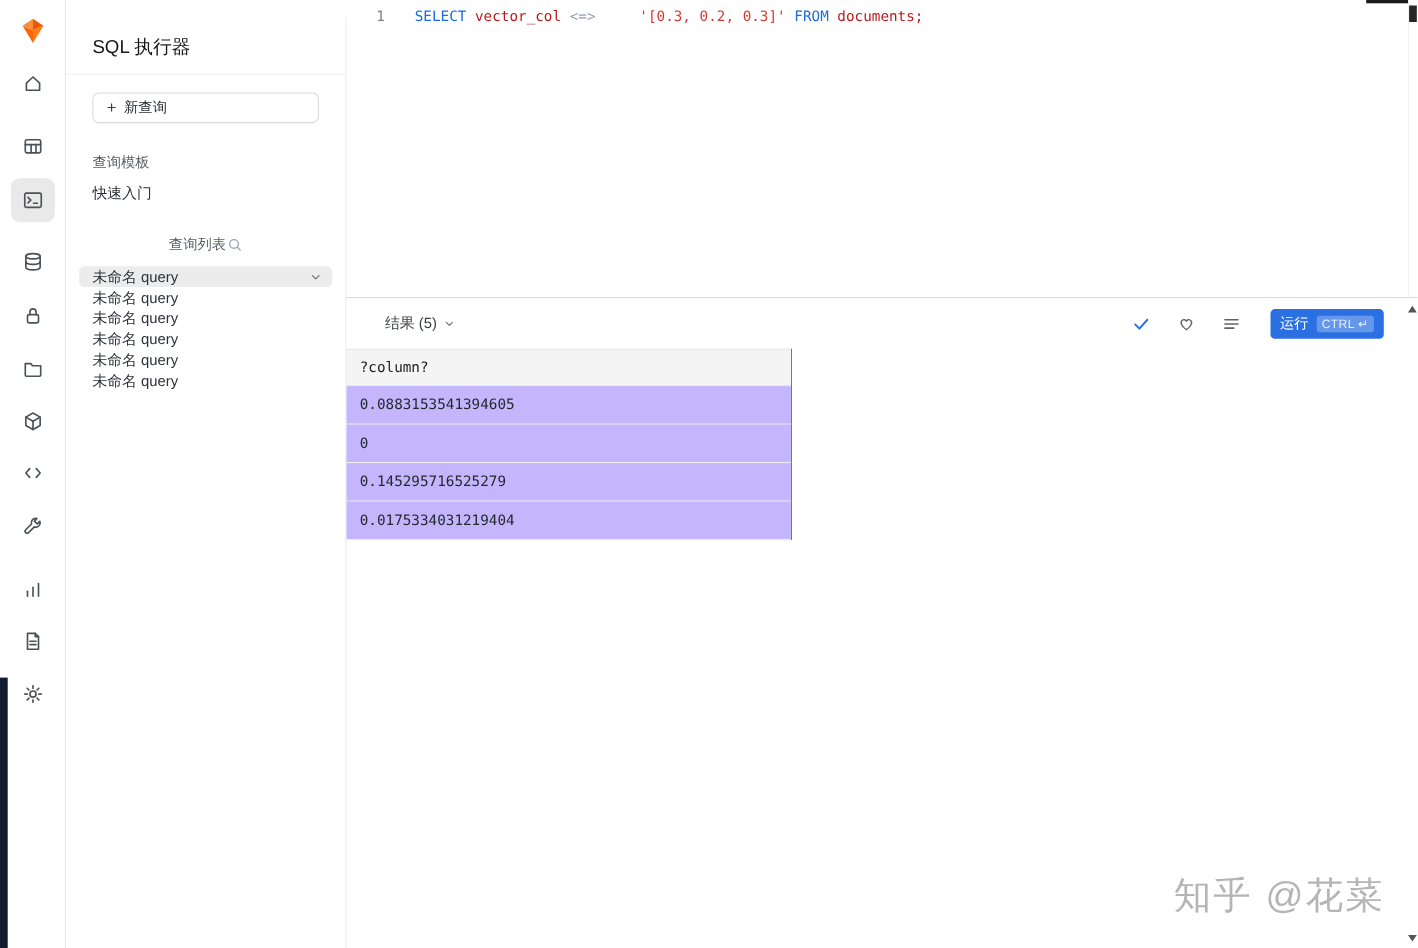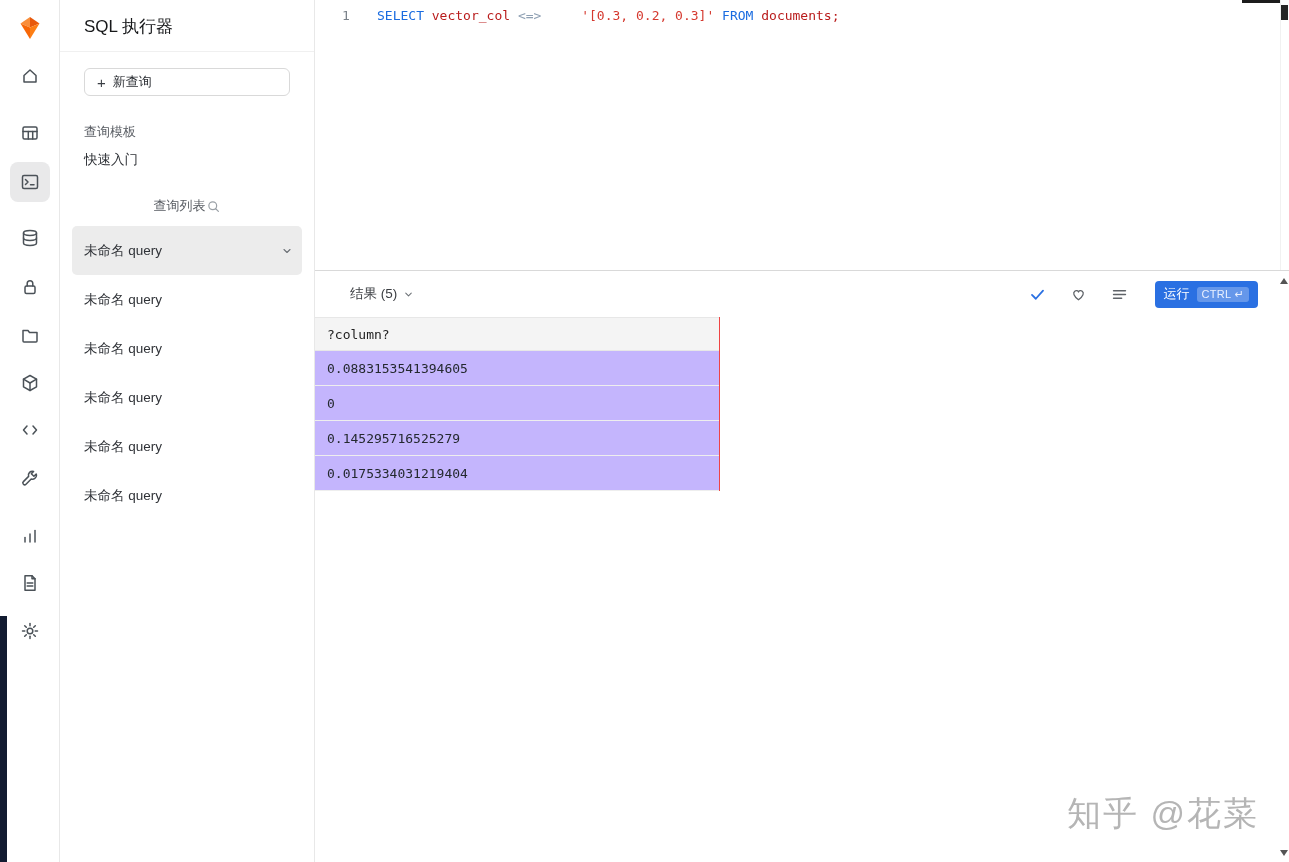--- a/index.html
+++ b/index.html
@@ -8,29 +8,29 @@
 
   .app { display:flex; width:100%; height:100%; }
 
   
   .rail { width:60px; flex:none; background:#fff; border-right:1px solid #e8e8e8; position:relative; }
   .rail-item { position:absolute; left:10px; width:40px; height:40px; display:flex; align-items:center; justify-content:center; border-radius:8px; cursor:pointer; }
   .rail-item.active { background:#e9e9ea; }
   .rail-item svg { display:block; stroke:#4b5258; fill:none; stroke-width:1.5; stroke-linecap:round; stroke-linejoin:round; }
 
   
-  .sidebar { width:255px; flex:none; background:#fff; border-right:1px solid #e8e8e8; }
+  .sidebar { width:255px; flex:none; background:#fff; border-right:1px solid #e8e8e8;margin-top:16px; }
   .sidebar-title { padding:15px 24px 13px 24px; font-size:17px; font-weight:500; color:#17181a; border-bottom:1px solid #f0f0f0; }
   .new-query-btn { margin:16px 24px 0 24px; width:206px; height:28px; border:1px solid #d9d9d9; border-radius:6px; background:#fff; display:flex; align-items:center; gap:7px; padding:0 12px; font-size:13px; color:#2b2e33; cursor:pointer; }
   .plus { font-size:15px; color:#3a3e44; line-height:1; }
   .section-label { margin:26px 24px 0 24px; font-size:13px; color:#595d63; line-height:20px; }
   .quick-start { margin:8px 24px 0 24px; font-size:13.5px; color:#2f3237; line-height:20px; cursor:pointer; }
   .query-list-header { margin:26px 24px 0 24px; display:flex; align-items:center; justify-content:center; font-size:13px; color:#595d63; line-height:20px; }
   .query-items { margin-top:10px; padding:0 12px; }
-  .query-item { height:49px; display:flex; align-items:center; justify-content:space-between; padding:0 9px 0 12px; border-radius:5px; font-size:13.5px; color:#2f3237; cursor:pointer; }
+  .query-item { height:19px; display:flex; align-items:center; justify-content:space-between; padding:0 9px 0 12px; border-radius:5px; font-size:13.5px; color:#2f3237; cursor:pointer; }
   .query-item.selected { background:#ececec; }
 
   
   .main { flex:1; min-width:0; display:flex; flex-direction:column; position:relative; background:#fff; }
 
   .editor { height:270px; flex:none; position:relative; }
   .editor-line { display:flex; padding-top:7px; font-family:"DejaVu Sans Mono",monospace; font-size:13px; line-height:17px; }
   .gutter { width:62px; flex:none; text-align:center; color:#7a828a; }
   .code { white-space:pre; color:#24292f; }
   .tok-kw { color:#1a6ce0; }

